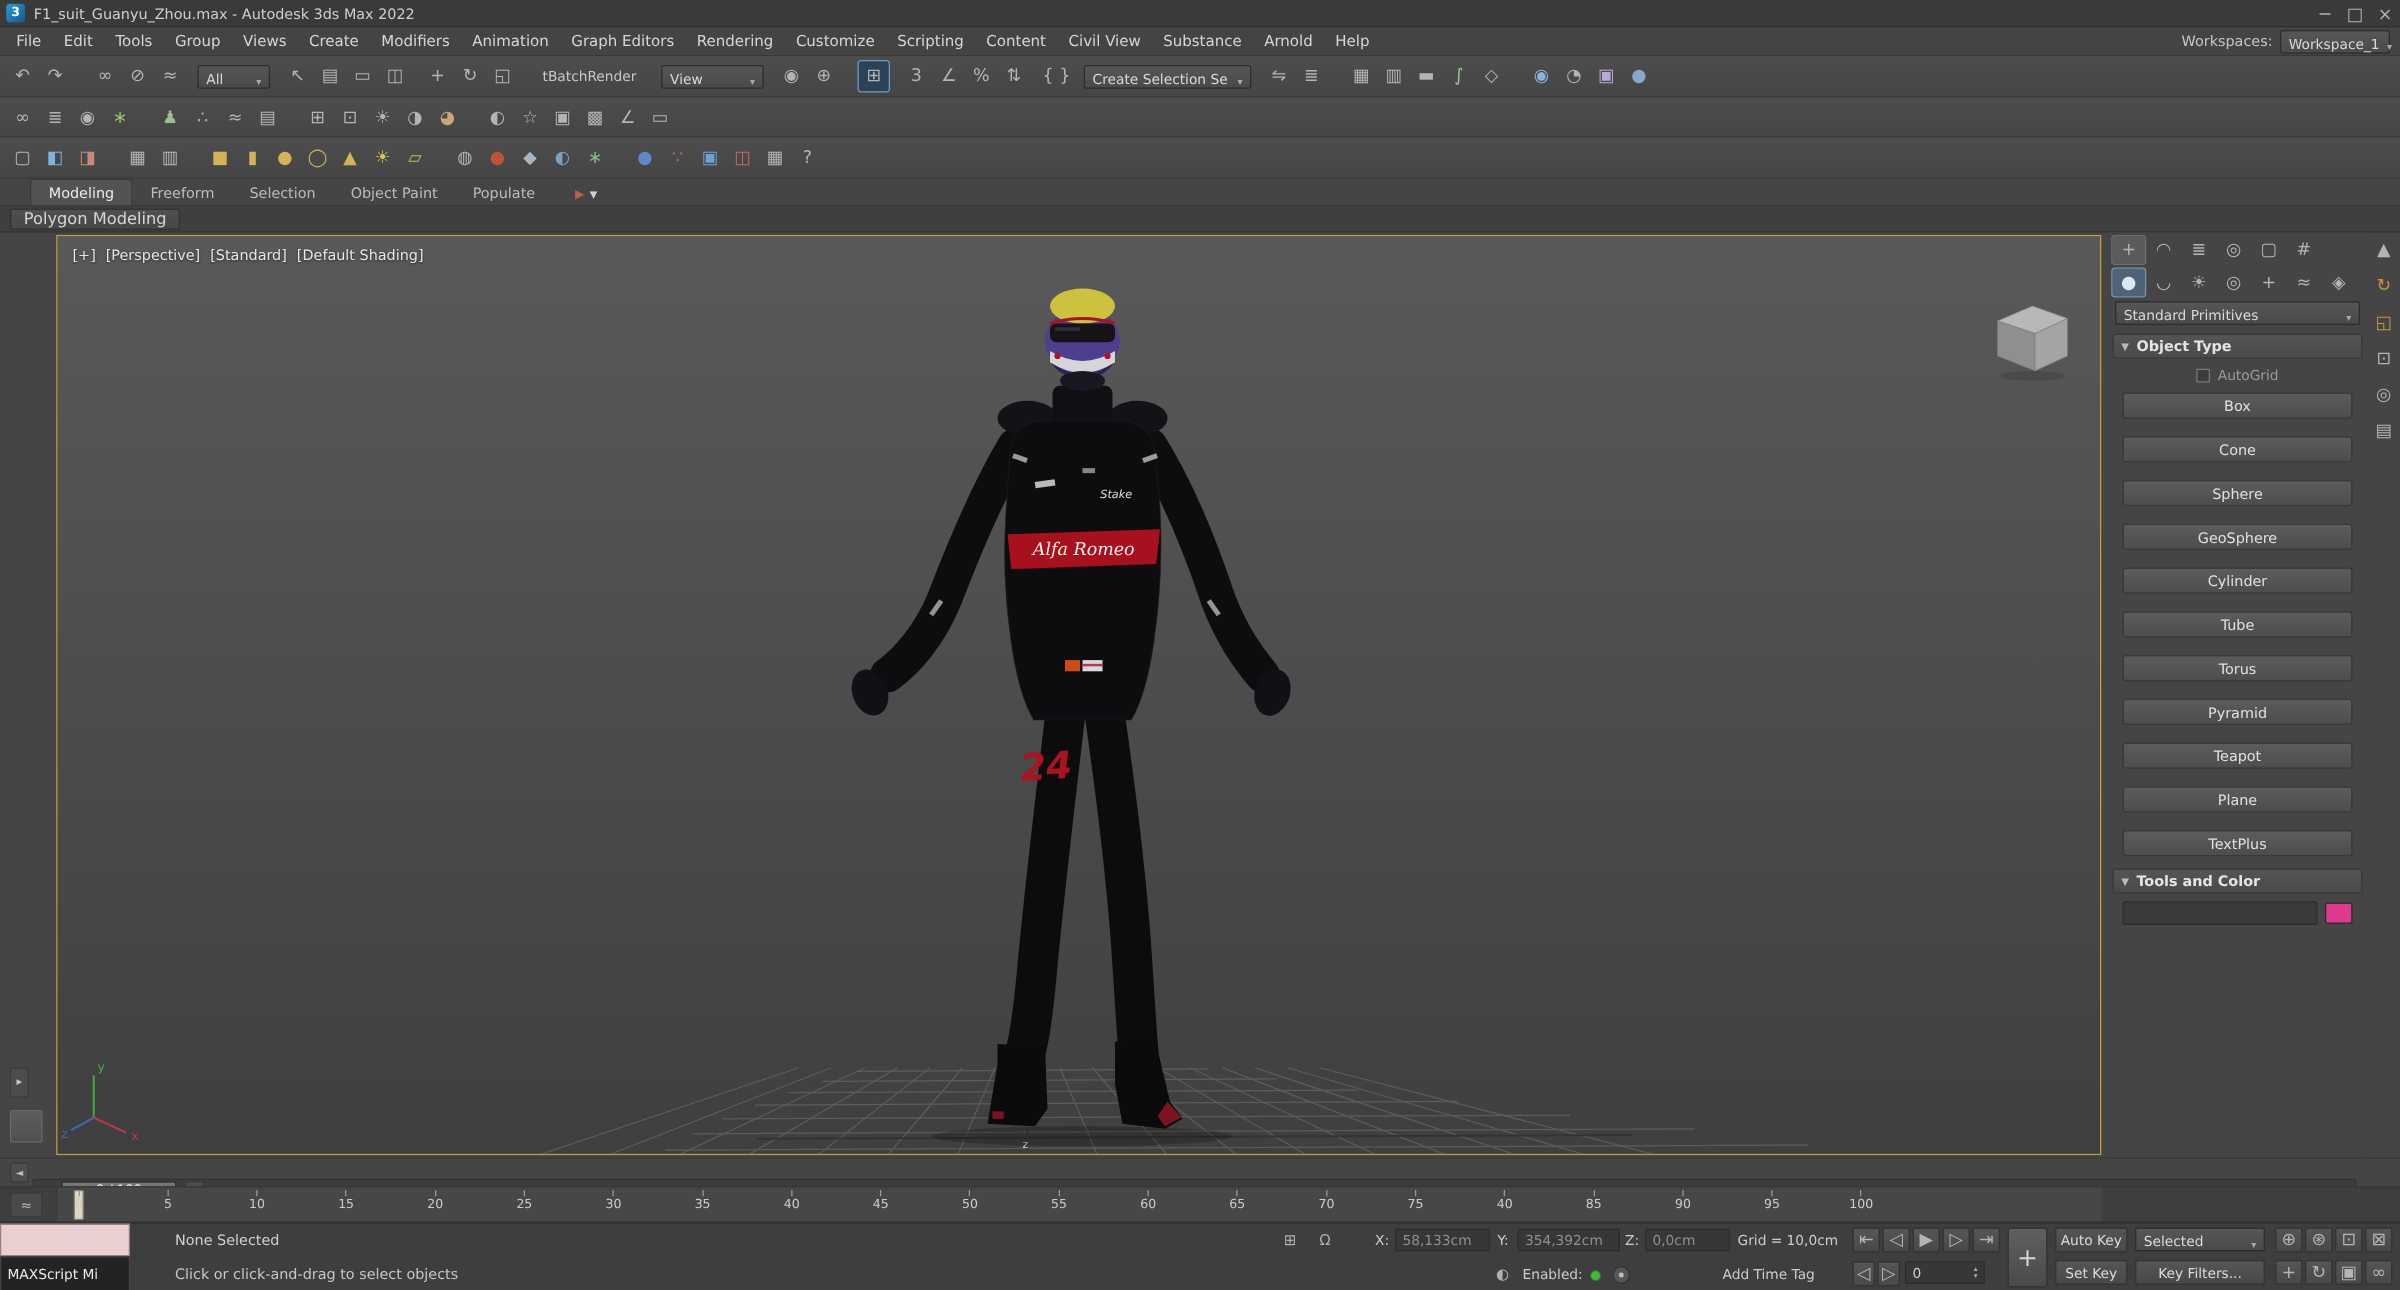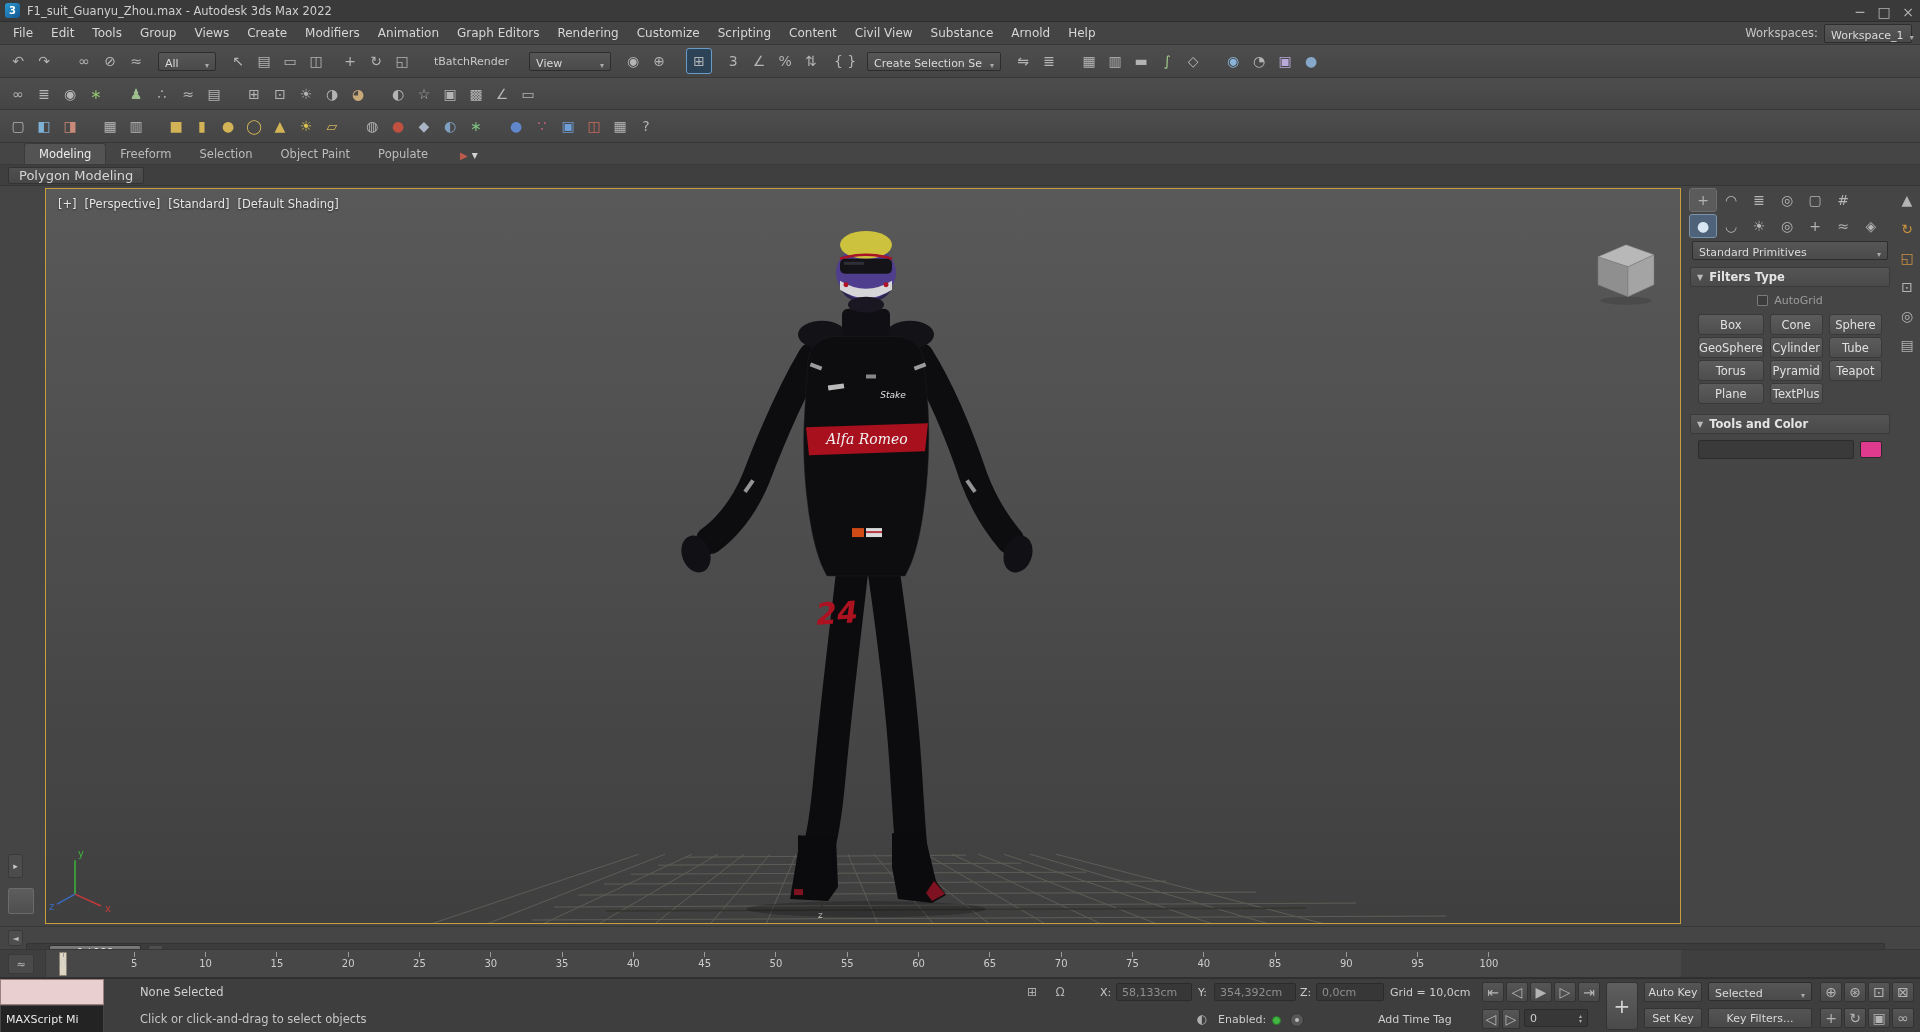--- a/index.html
+++ b/index.html
@@ -73,21 +73,21 @@
 .cp-cats .ic.active{background:#4e627a;outline:1px solid #7a94ad}
 .cp-cats .ic.active .g{color:#d9e7f2}
 .cp-dd{margin:3px 6px 7px}
 .rollout{margin:0 4px 8px}
 .rollout-h{height:20px;background:linear-gradient(#545454,#4a4a4a);border:1px solid #3a3a3a;border-radius:2px;
            display:flex;align-items:center;gap:6px;padding:0 6px;font-size:11.5px;font-weight:bold;color:#e4e4e4}
 .rollout-h .tri{font-size:8px;color:#b9b9b9;font-weight:normal}
 .autogrid{display:flex;align-items:center;gap:6px;justify-content:center;height:20px;margin-top:3px}
 .cb{width:11px;height:11px;background:#3c3c3c;border:1px solid #7a7a7a;border-radius:1px}
 .lbl-dim{font-size:11px;color:#9b9b9b}
-.obj-grid{display:grid;grid-template-columns:1fr 1fr 1fr;gap:2px 6px;padding:4px 8px 2px}
+.obj-grid{display:grid;grid-template-columns:1fr;gap:14px 6px;padding:4px 8px 2px}
 .obj-btn{height:21px;background:linear-gradient(#5c5c5c,#4d4d4d);border:1px solid #393939;border-radius:3px;
          display:flex;align-items:center;justify-content:center;font-size:11.5px;color:#e0e0e0}
 .namecolor{display:flex;align-items:center;gap:6px;padding:6px 8px 0}
 .name-input{flex:1;height:19px;background:#3a3a3a;border:1px solid #2c2c2c;border-radius:2px}
 .swatch{width:22px;height:17px;border:1px solid #2a2a2a;border-radius:2px}
 .right-strip{position:absolute;left:1894px;top:0;width:26px;height:100%;display:flex;flex-direction:column;
              align-items:center;padding-top:4px;gap:9px}
 .right-strip .ic{width:20px;height:20px}
 
 
@@ -682,21 +682,21 @@
           </div>
         </div>
       <div class="dd cp-dd">
         <span class="lbl">Standard Primitives</span>
         <span class="arrow">▾</span>
       </div>
 
       <div class="rollout">
         <div class="rollout-h">
           <span class="tri">▼</span>
-          <span>Filters Type</span>
+          <span>Object Type</span>
         </div>
         <div class="autogrid">
           <span class="cb"></span>
           <span class="lbl-dim">AutoGrid</span>
         </div>
         <div class="obj-grid">
 
         <div class="obj-btn">Box</div>
             <div class="obj-btn">Cone</div>
             <div class="obj-btn">Sphere</div>

